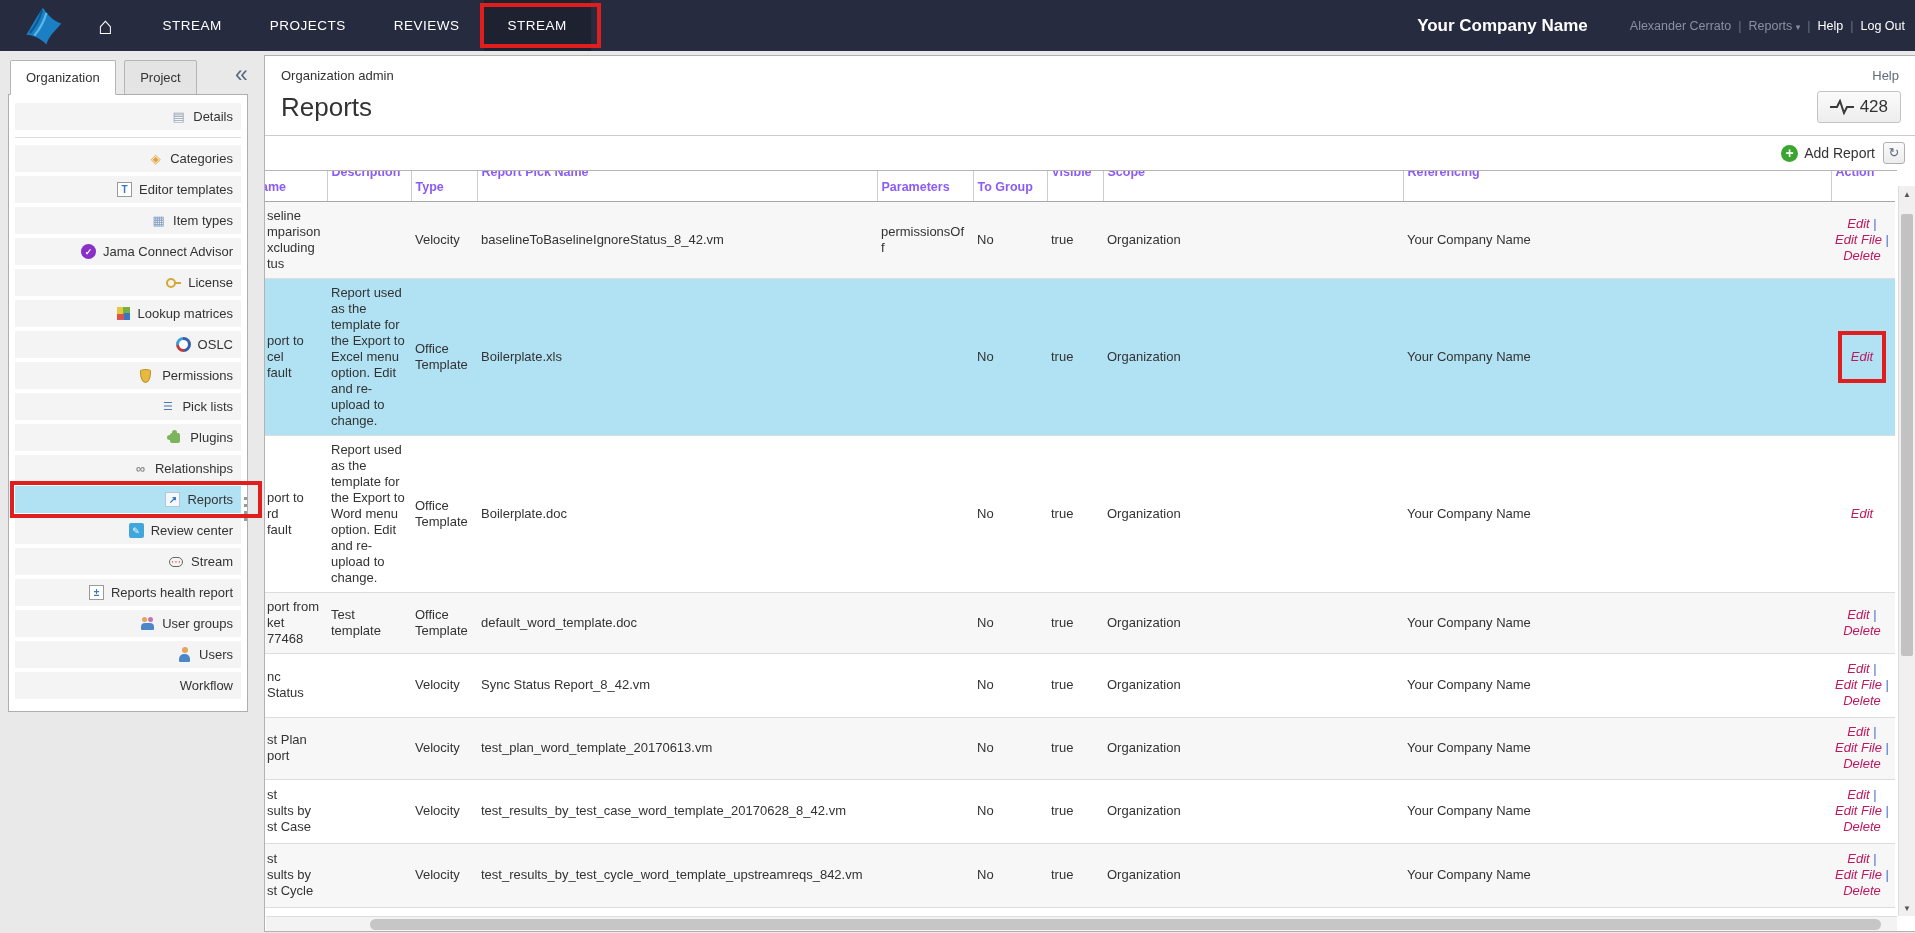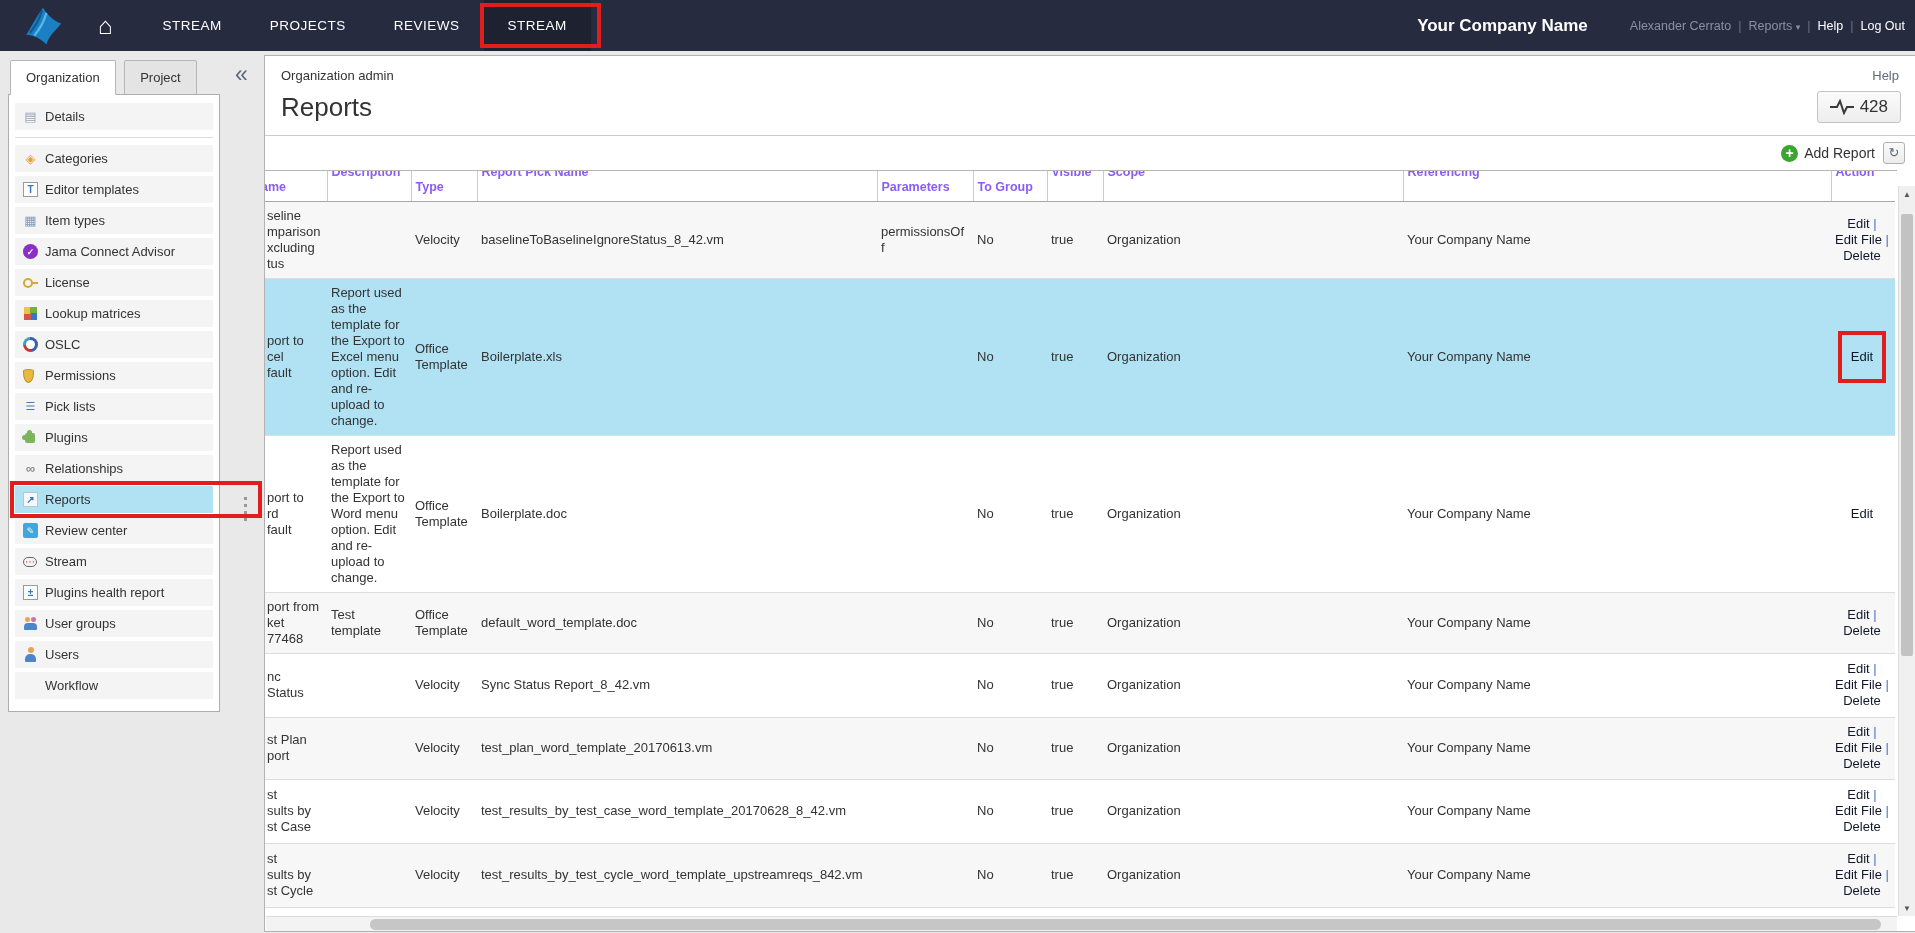--- a/index.html
+++ b/index.html
@@ -23,29 +23,29 @@
   .tb-right .dim { color: #8b90a0; }
   .tb-right .sep { color: #6a6f80; margin: 0 7px; }
   .tb-right a { color: #fff; text-decoration: none; cursor: pointer; }
   .usermenu { color: #8b90a0; cursor: pointer; }
   .caret { font-size: 9px; color: #8b90a0; }
 
   
   .page { position: relative; height: 882px; }
 
   
-  .side-col { position: absolute; left: 8px; top: 8px; width: 212px; }
+  .side-col { position: absolute; left: 8px; top: 8px; width: 240px; }
   .side-tabs { margin-left: 2px; }
   .side-tab { display: inline-block; padding: 9px 15px; border: 1px solid #b5b5b5;
     background: #e4e4e4; margin-right: 4px; border-radius: 2px 2px 0 0; position: relative;
     top: 1px; color: #333; font-size: 13px; cursor: pointer; }
   .side-tab.active { background: #fff; border-bottom: 1px solid #fff; z-index: 3; }
   .side-panel { background: #fff; border: 1px solid #aeaeae; padding: 8px 6px; position: relative; }
   .side-item { display: flex; align-items: center; padding: 6px 8px; background: #f4f4f4;
-    margin-bottom: 4px; font-size: 13px; color: #333; cursor: pointer; position: relative; }
+    margin-bottom: 4px; font-size: 13px; color: #333; cursor: pointer; position: relative; justify-content: flex-end; }
   .side-item.selected { background: #b0e2f4; }
   .side-divider { border-top: 1px solid #dcdcdc; margin: 7px 0; }
   .li-annotation { position: absolute; top: -5px; bottom: -5px; left: -5px; width: 252px;
     border: 4px solid #e01e1e; pointer-events: none; z-index: 5; }
 
   .collapse-btn { position: absolute; left: 235px; top: 10px; font-size: 23px; color: #5a6b7d;
     cursor: pointer; }
   .splitter-handle { position: absolute; left: 244px; top: 446px; width: 3px; height: 28px;
     background: repeating-linear-gradient(#9a9a9a 0 3px, transparent 3px 7px); cursor: col-resize; }
 
@@ -82,21 +82,21 @@
   th .h { display: block; margin-top: -6px; white-space: nowrap; }
   th:nth-child(1) .h, th:nth-child(3) .h, th:nth-child(5) .h, th:nth-child(6) .h { margin-top: 9px; }
   th:nth-child(1) .h { margin-left: -17px; }
   td { border-bottom: 1px solid #ddd; vertical-align: middle; padding: 6px 6px 6px 4px;
     line-height: 16px; word-wrap: break-word; }
   td:first-child { padding-left: 2px; }
   td.name { white-space: pre-line; }
   tr.shaded td { background: #f7f7f7; }
   tr.highlighted td { background: #b0e2f4; }
   td.action { text-align: center; color: #4a6fc9; }
-  .alink { color: #0f172a; cursor: pointer; }
+  .alink { color: #be185d; cursor: pointer; font-style: italic; }
   .action-annotation { display: inline-block; border: 4px solid #e01e1e; padding: 14px 9px; }
   tbody tr:nth-child(1) td { height: 66px; }
   tbody tr:nth-child(4) td { height: 40px; }
   tbody tr:nth-child(5) td { height: 64px; }
   tbody tr:nth-child(6) td { height: 62px; }
   tbody tr:nth-child(7) td { height: 64px; }
   tbody tr:nth-child(8) td { height: 64px; }
 
   
   .vscroll { position: absolute; top: 130px; bottom: 15px; right: 0; width: 17px; background: #f0f0f0;
@@ -252,21 +252,21 @@
           <div class="side-item">
             <i class="s-icon review-center-icon"></i>
             <span>Review center</span>
           </div>
           <div class="side-item">
             <i class="s-icon stream-icon"></i>
             <span>Stream</span>
           </div>
           <div class="side-item">
             <i class="s-icon system-health-icon"></i>
-            <span>Plugins health report</span>
+            <span>Reports health report</span>
           </div>
           <div class="side-item">
             <i class="s-icon user-groups-icon"></i>
             <span>User groups</span>
           </div>
           <div class="side-item">
             <i class="s-icon users-icon"></i>
             <span>Users</span>
           </div>
           <div class="side-item">

